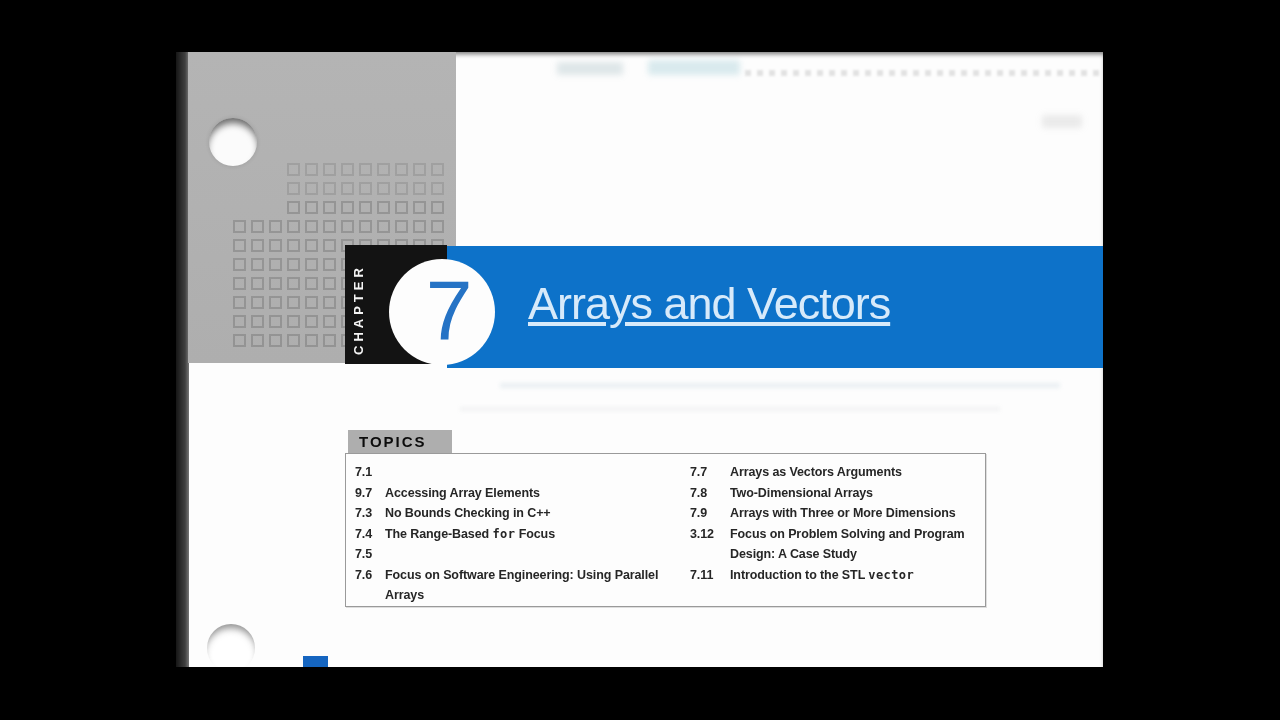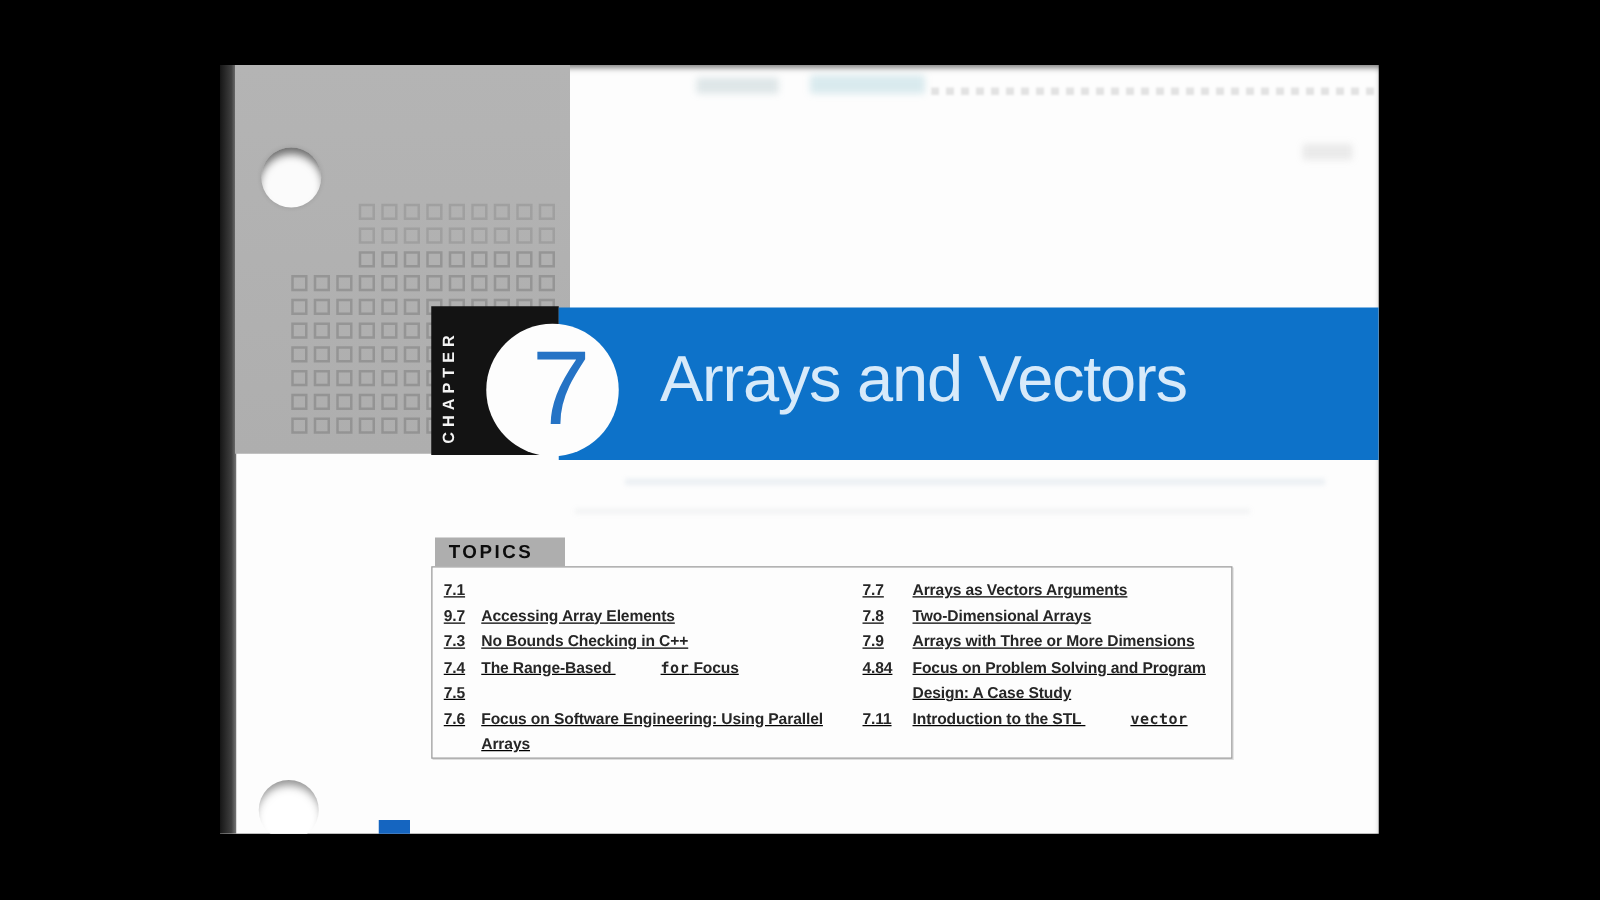--- a/index.html
+++ b/index.html
@@ -59,22 +59,22 @@
     writing-mode: vertical-rl; transform: rotate(180deg);
     color: #f4f4f4; font-size: 13px; font-weight: bold; letter-spacing: 4px;
     white-space: nowrap;
   }
   .title-band {
     position: absolute; left: 271px; top: 194px; width: 656px; height: 122px;
     background: var(--band-blue, #0d72c9);
     display: flex; align-items: center;
   }
   .chapter-title {
-    color: var(--title-text, #d7eafa); font-size: 52px; letter-spacing: -1px;
-    padding-left: 81px; padding-bottom: 6px; white-space: nowrap;
+    color: var(--title-text, #d7eafa); font-size: 45px; letter-spacing: -1px;
+    padding-left: 81px; padding-bottom: 6px; white-space: nowrap; text-decoration: underline;
   }
   .number-circle {
     position: absolute; left: 213px; top: 207px; width: 106px; height: 106px;
     border-radius: 50%; background: #fdfdfd;
     display: flex; align-items: center; justify-content: center;
   }
   .chapter-number {
     color: var(--number-blue, #2573c5); font-size: 84px; line-height: 1;
     padding-left: 14px; padding-bottom: 4px;
   }
@@ -85,33 +85,33 @@
   }
   .topics-tab span {
     color: #0c0c0c; font-weight: bold; font-size: 15px; letter-spacing: 2px;
     padding-left: 11px;
   }
   .topics-box {
     position: absolute; left: 169px; top: 401px; width: 641px; height: 154px;
     background: #fdfdfd; border: 1.5px solid #9a9a9a; box-sizing: border-box;
     box-shadow: 1px 1px 0 rgba(0,0,0,0.12);
   }
-  .topics-col { position: absolute; top: 8px; text-decoration: underline; }
+  .topics-col { position: absolute; top: 8px; }
   .topics-col-left  { left: 9px;   width: 312px; }
   .topics-col-right { left: 344px; width: 292px; }
   .topic-row { display: grid; color: #262626; }
   .topics-col-left  .topic-row { grid-template-columns: 30px 277px; }
   .topics-col-right .topic-row { grid-template-columns: 40px 250px; }
   .topic-num, .topic-text {
     font-size: 12.5px; font-weight: bold; line-height: 20.5px;
     letter-spacing: -0.1px;
   }
   .topic-mono {
     font-family: "DejaVu Sans Mono", "Liberation Mono", monospace;
-    font-size: 12px; letter-spacing: 0.4px; margin-left: 36px;
+    font-size: 12px; letter-spacing: 0.4px;
   }
   
   .accent-square {
     position: absolute; left: 127px; top: 604px; width: 25px; height: 12px;
     background: var(--accent-square, #1565c0);
   }
 </style>
 </head>
 <body>
 
@@ -294,21 +294,21 @@
           </div>
           <div class="topic-row">
             <span class="topic-num">7.8</span>
             <span class="topic-text"><span>Two-Dimensional Arrays</span></span>
           </div>
           <div class="topic-row">
             <span class="topic-num">7.9</span>
             <span class="topic-text"><span>Arrays with Three or More Dimensions</span></span>
           </div>
           <div class="topic-row">
-            <span class="topic-num">4.84</span>
+            <span class="topic-num">3.12</span>
             <span class="topic-text"><span>Focus on Problem Solving and Program Design: A Case Study</span></span>
           </div>
           <div class="topic-row">
             <span class="topic-num">7.11</span>
             <span class="topic-text"><span>Introduction to the STL </span><span class="topic-mono">vector</span></span>
           </div>
         </div>
     </div>
 
     <div class="accent-square"></div>

